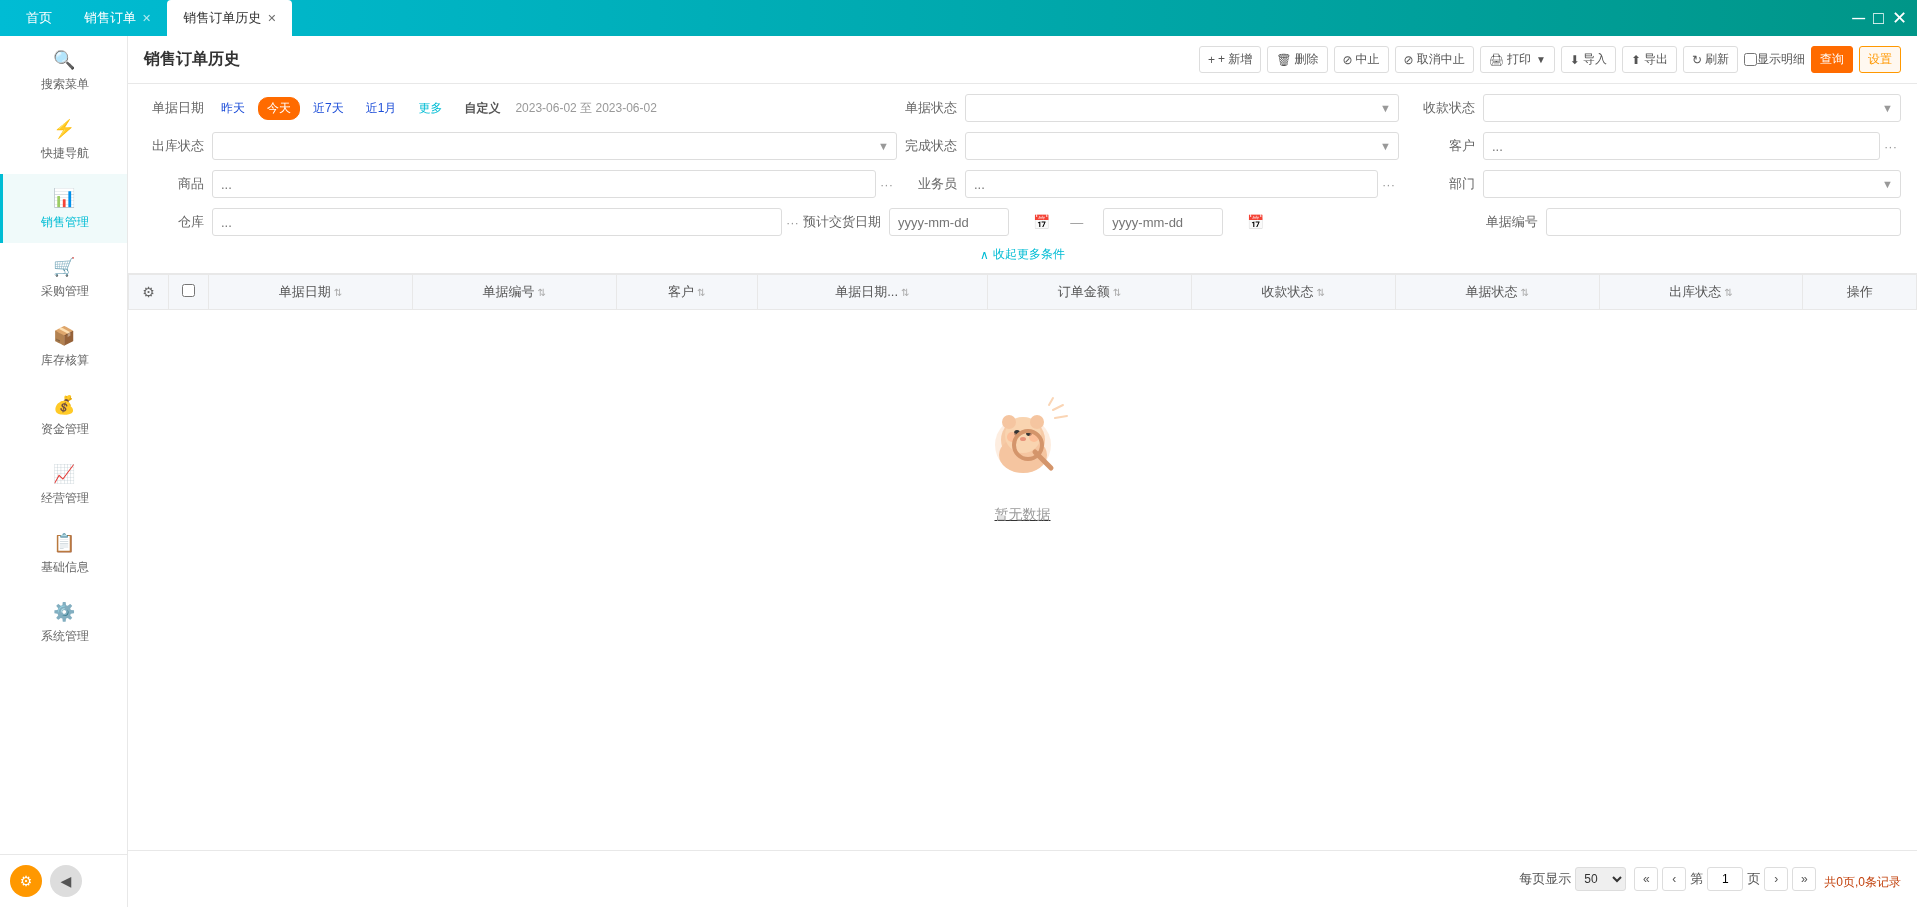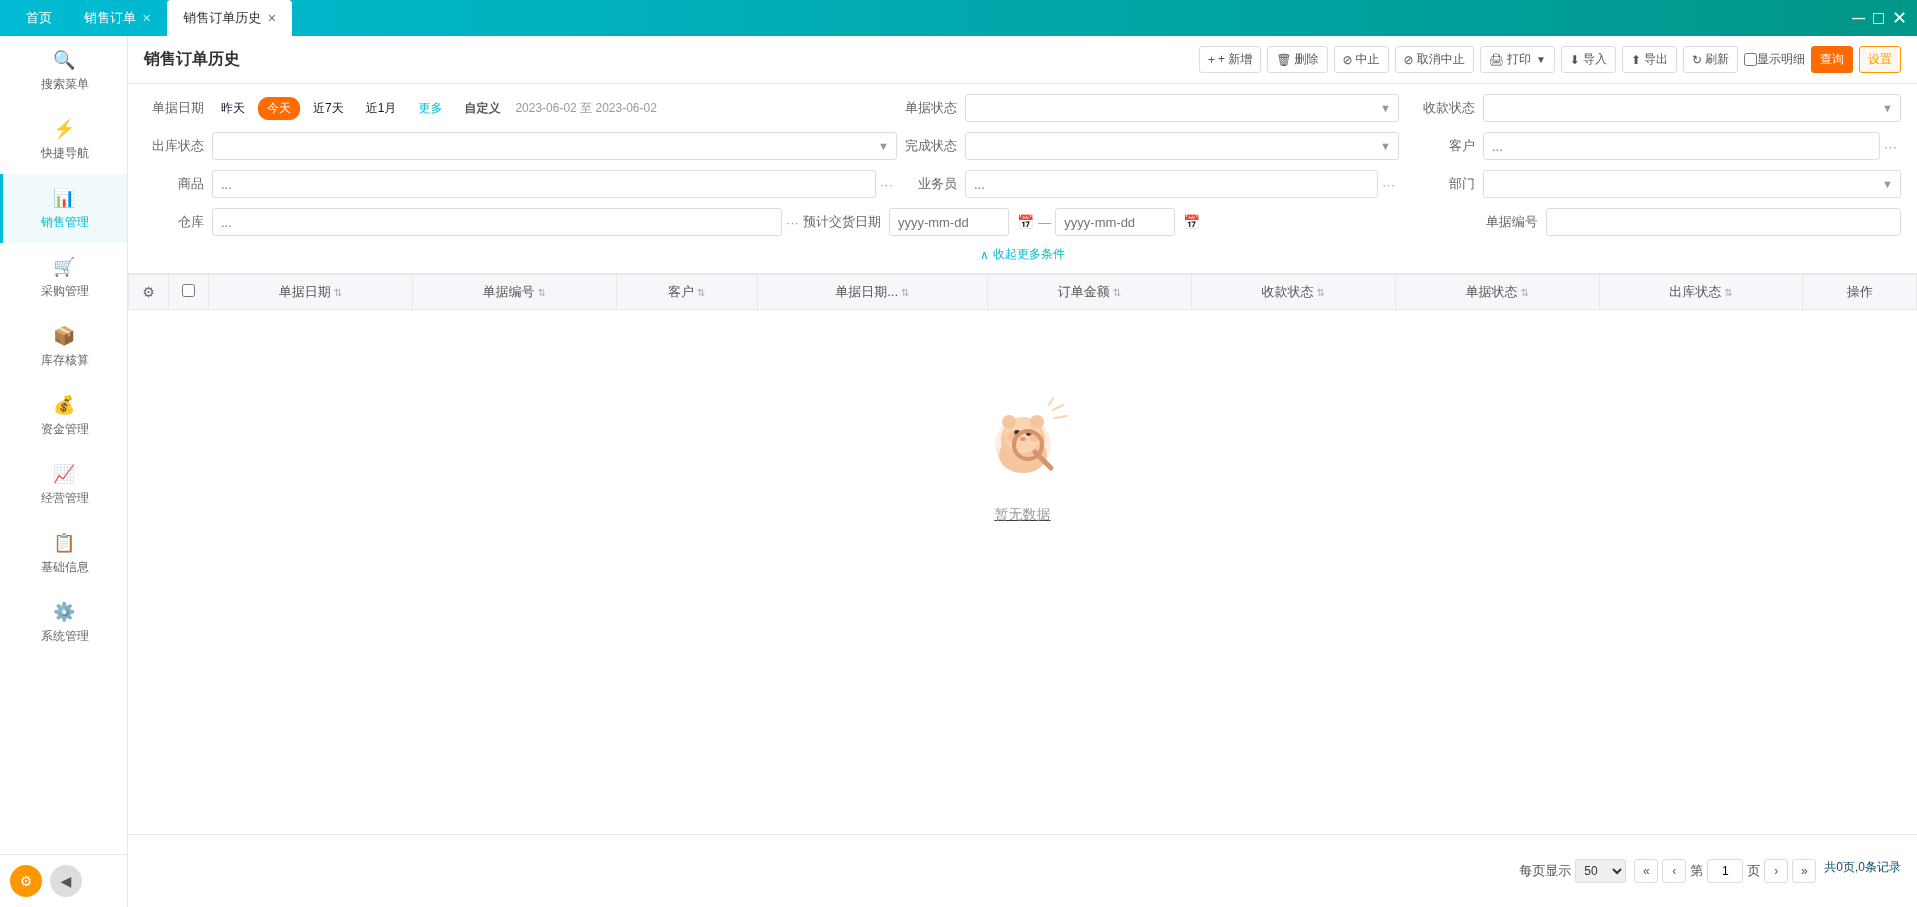--- a/index.html
+++ b/index.html
@@ -224,21 +224,21 @@
     .date-tags {
       display: flex;
       align-items: center;
       gap: 4px;
     }
     .date-tag {
       padding: 2px 8px;
       border-radius: 3px;
       font-size: 12px;
       cursor: pointer;
-      color: #0f172a;
+      color: #1d4ed8;
       border: 1px solid transparent;
     }
     .date-tag.active { background: #ff6b00; color: #fff; border-color: #ff6b00; border-radius: 10px; }
     .date-range {
       font-size: 12px;
       color: #999;
       white-space: nowrap;
     }
     .more-btn {
       font-size: 12px;
@@ -325,23 +325,23 @@
       gap: 16px;
     }
     .empty-icon {
       width: 100px;
       height: 100px;
     }
 
     
     .footer {
       display: flex;
-      align-items: flex-start;
+      align-items: flex-end;
       justify-content: flex-end;
-      padding: 24px 16px;
+      padding: 16px 16px;
       border-top: 1px solid #e8e8e8;
       background: #fff;
       flex-shrink: 0;
       gap: 8px;
       font-size: 13px;
       color: #555;
     }
     .per-page {
       display: flex;
       align-items: center;
@@ -374,21 +374,21 @@
       background: #fff;
     }
     .page-input {
       width: 36px;
       height: 24px;
       border: 1px solid #ddd;
       border-radius: 3px;
       text-align: center;
       font-size: 12px;
     }
-    .total-records { color: #0c4a6e; font-size: 12px; }
+    .total-records { color: #c2410c; font-size: 12px; }
 
     .checkbox-input { cursor: pointer; }
     .filter-input-wrap {
       position: relative;
       flex: 1;
       display: flex;
       align-items: center;
     }
   </style>
 </head>
@@ -611,21 +611,21 @@
       <div class="filter-row">
         <div class="filter-item" style="flex:1.5;">
           <span class="filter-label">仓库</span>
           <div class="filter-input-wrap">
             <input class="filter-input" placeholder="..." style="">
             <span class="dots-btn">···</span>
           </div>
         </div>
         <div class="filter-item" style="flex:1.5;">
           <span class="filter-label">预计交货日期</span>
-          <div class="filter-input-wrap" style="display:flex;align-items:center;gap:4px;">
+          <div class="filter-input-wrap" style="display:flex;align-items:center;gap:20px;">
             <input class="filter-input" style="width: 120px;" placeholder="yyyy-mm-dd">
             <span class="calendar-icon">📅</span>
             <span style="color:#999;">—</span>
             <input class="filter-input" style="width: 120px;" placeholder="yyyy-mm-dd">
             <span class="calendar-icon">📅</span>
           </div>
         </div>
         <div class="filter-item" style="flex:1;">
           <span class="filter-label" style="min-width:60px;margin-left:16px;">单据编号</span>
           <div class="filter-input-wrap">

